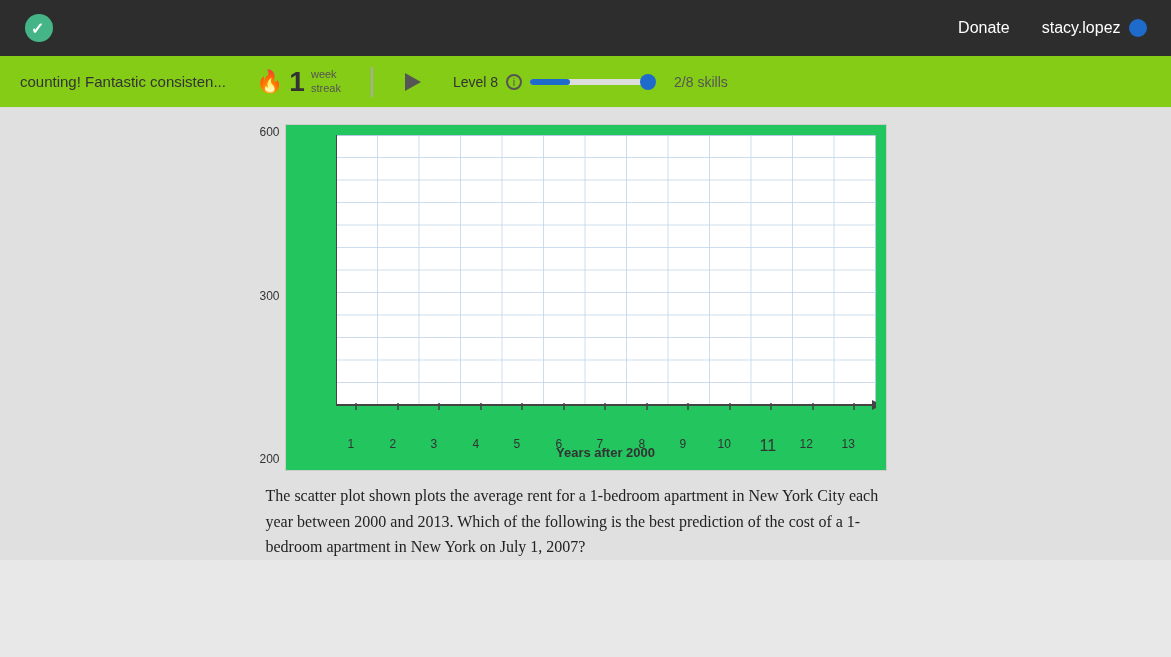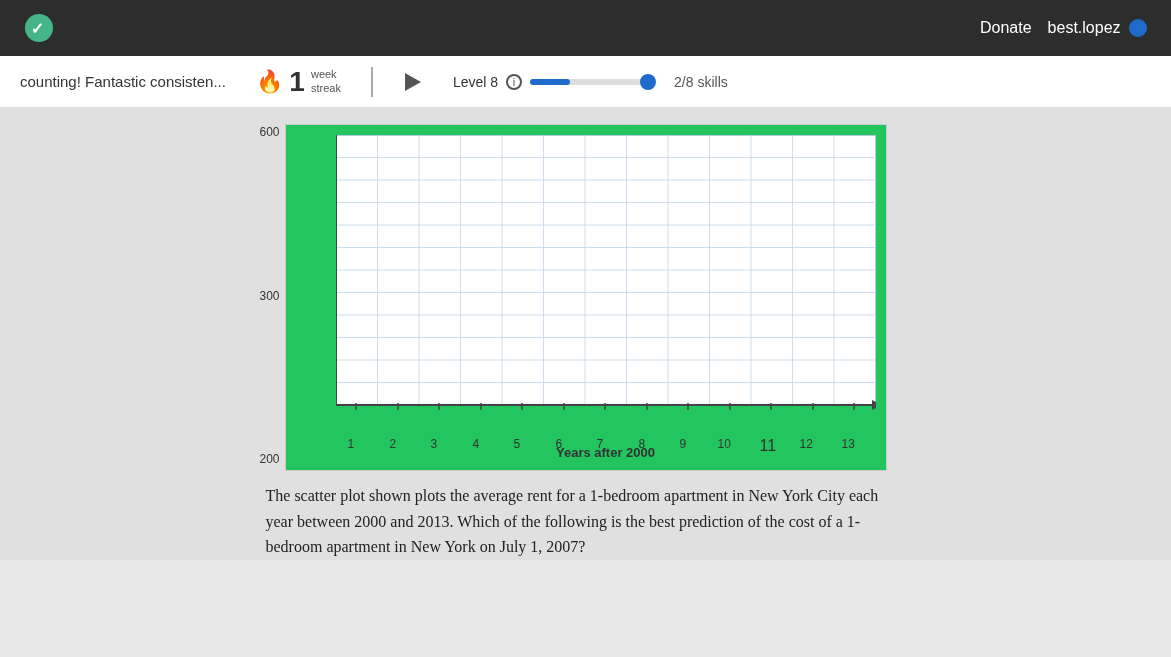--- a/index.html
+++ b/index.html
@@ -31,21 +31,21 @@
       font-family: 'Arial', sans-serif;
     }
     .navbar-logo {
       width: 30px;
       height: 30px;
     }
     .navbar-right {
       margin-left: auto;
       display: flex;
       align-items: center;
-      gap: 16px;
+      gap: 32px;
     }
     .navbar-donate {
       color: white;
       font-size: 16px;
       font-family: 'Arial', sans-serif;
       cursor: pointer;
     }
     .navbar-user {
       color: white;
       font-size: 16px;
@@ -57,21 +57,21 @@
       width: 18px;
       height: 18px;
       background: #1e6bcc;
       border-radius: 50%;
       margin-left: 4px;
       vertical-align: middle;
     }
 
     
     .subheader {
-      background: #ffffff;
+      background: #84cc16;
       height: 52px;
       display: flex;
       align-items: center;
       padding: 0 20px;
       border-bottom: 1px solid #ddd;
       gap: 30px;
     }
     .subheader-title {
       font-size: 15px;
       font-family: 'Arial', sans-serif;
@@ -238,21 +238,21 @@
 <div class="navbar">
   <div class="navbar-brand">
     <svg class="navbar-logo" viewBox="0 0 30 30" xmlns="http://www.w3.org/2000/svg">
       <circle cx="15" cy="15" r="14" fill="#45b587" stroke="none"></circle>
       <text x="7" y="21" font-size="16" fill="white" font-family="Arial" font-weight="bold">✓</text>
     </svg>
   </div>
   <div class="navbar-right">
     <span class="navbar-donate">Donate</span>
     <span class="navbar-user">
-      <span>best.lopez</span>
+      <span>stacy.lopez</span>
       <span class="navbar-user-dot"></span>
     </span>
   </div>
 </div>
 
 <div class="subheader">
   <span class="subheader-title">counting! Fantastic consisten...</span>
 
   <div class="streak-section">
     <span class="streak-fire">🔥</span>

